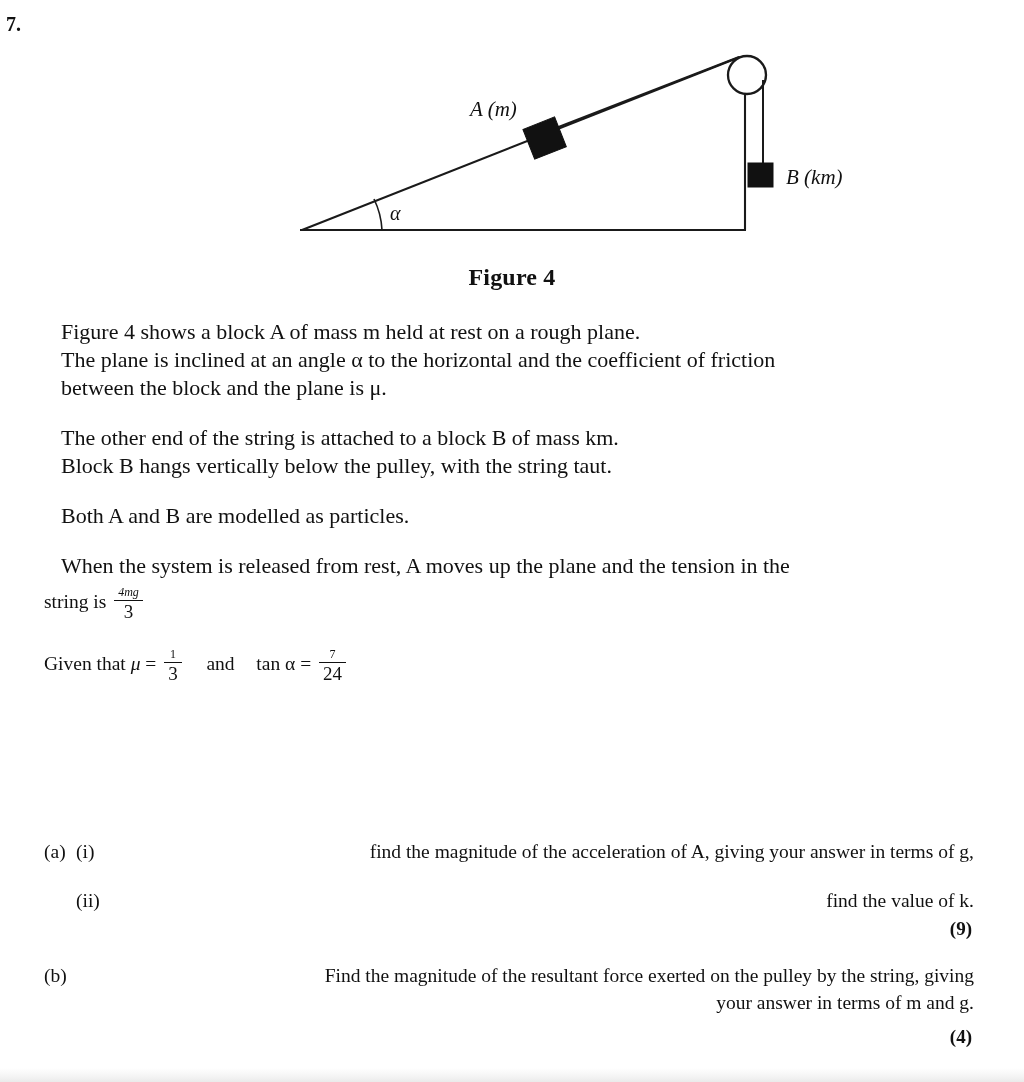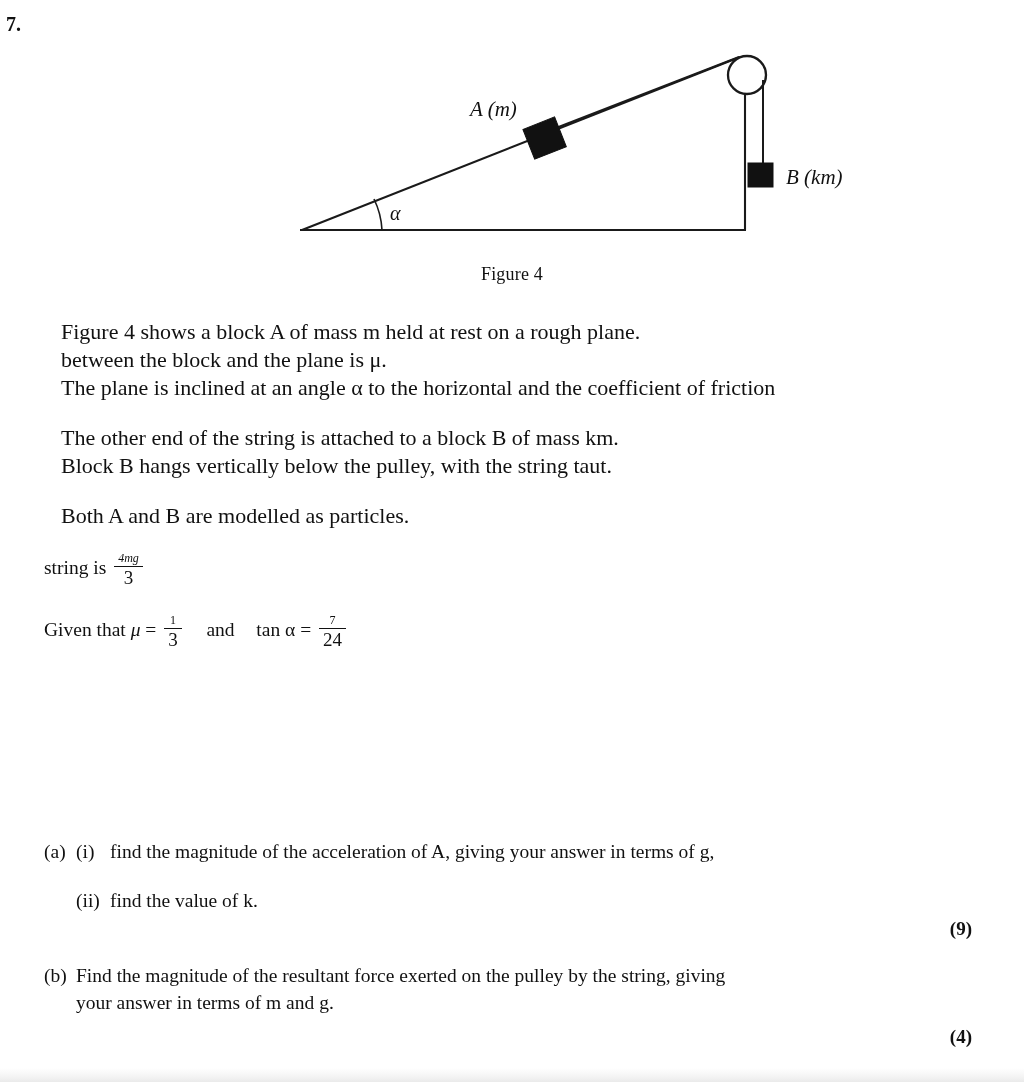--- a/index.html
+++ b/index.html
@@ -37,22 +37,22 @@
     text-align: center;
   }
   .figure-wrap svg { display: block; }
 
   .fig-caption {
     position: absolute;
     left: 0;
     top: 264px;
     width: 1024px;
     text-align: center;
-    font-weight: normal;
-    font-size: 18px;
+    font-weight: bold;
+    font-size: 24px;
     letter-spacing: 0.2px;
   }
 
   
   .body {
     position: absolute;
     left: 44px;
     top: 318px;
     width: 930px;
   }
@@ -106,21 +106,21 @@
     width: 930px;
   }
   .part-row {
     display: flex;
     font-size: 19.5px;
     line-height: 27px;
     margin-bottom: 22px;
   }
   .part-lbl { width: 32px; flex: 0 0 32px; }
   .part-sub { width: 34px; flex: 0 0 34px; }
-  .part-txt { flex: 1 1 auto; }
+  .part-txt { flex: 1 1 auto; text-align: right; }
   .indent-sub { padding-left: 32px; }
 
   .marks {
     position: absolute;
     right: 52px;
     font-weight: bold;
     font-size: 19px;
   }
   .marks-a { top: 918px; }
   .marks-b { top: 1026px; }
@@ -186,32 +186,33 @@
       <text x="390" y="202" font-family="Liberation Serif, serif" font-size="20" font-style="italic" fill="#111">α</text>
     </svg>
   </div>
 
   <div class="fig-caption">Figure 4</div>
 
   <div class="body">
 
     <p class="para">
       <span class="ln">Figure 4 shows a block A of mass m held at rest on a rough plane.</span>
+      <span class="ln">The plane is inclined at an angle α to the horizontal and the coefficient of friction</span>
       <span class="ln">between the block and the plane is μ.</span>
-      <span class="ln">The plane is inclined at an angle α to the horizontal and the coefficient of friction</span>
     </p>
 
     <p class="para">
       <span class="ln">The other end of the string is attached to a block B of mass km.</span>
       <span class="ln">Block B hangs vertically below the pulley, with the string taut.</span>
     </p>
 
 
     <p class="para">Both A and B are modelled as particles.</p>
 
+    <p class="para" style="margin-bottom:6px">When the system is released from rest, A moves up the plane and the tension in the</p>
 
     <div class="tension-line">
       <span>string is</span>
       <span class="frac">
         <span class="num"><i class="v">4mg</i></span>
         <span class="den">3</span>
       </span>
     </div>
 
     <div class="given-line">

